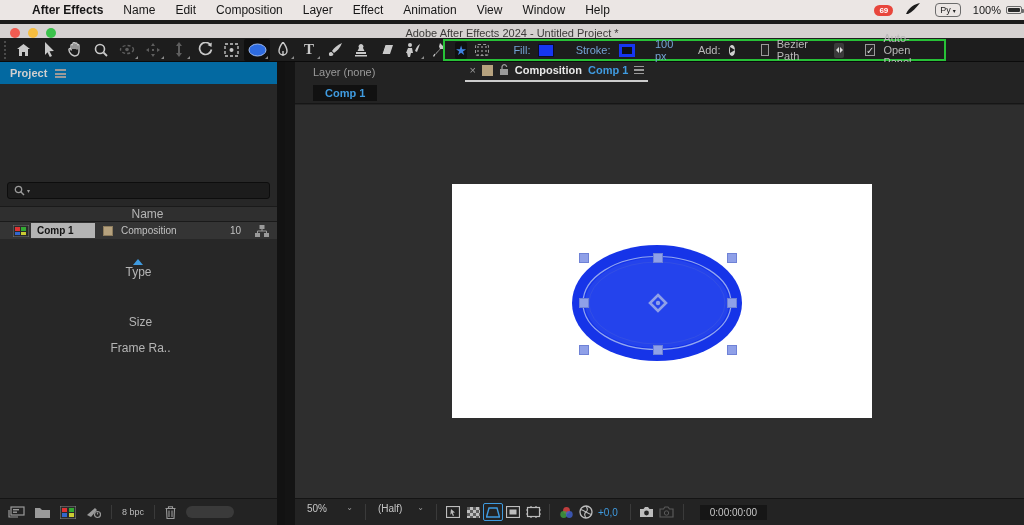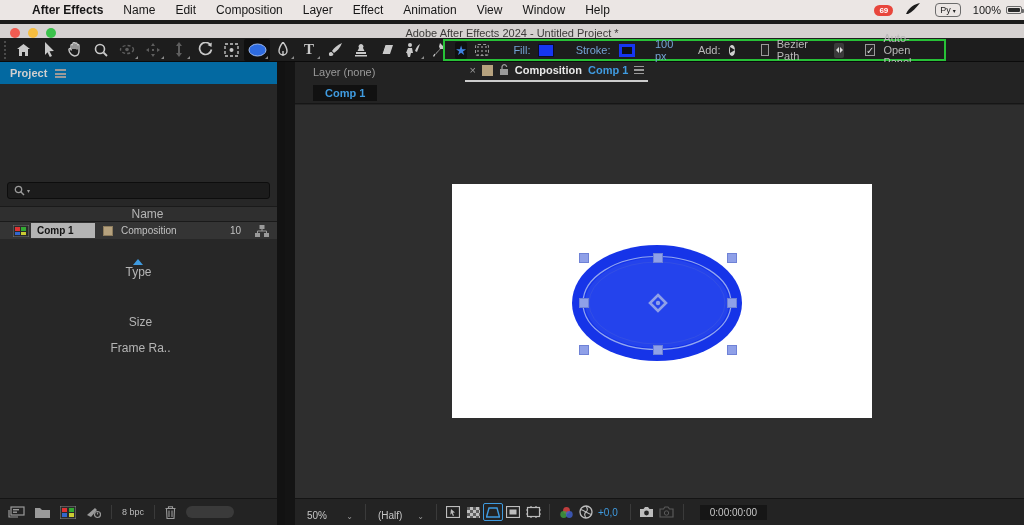--- a/index.html
+++ b/index.html
@@ -108,21 +108,21 @@
   .minilabel { width:11px; height:11px; background:#b6a27e; }
   .hamb2 { width:10px; height:8px; border-top:1.5px solid #9a9a9a; border-bottom:1.5px solid #9a9a9a; position:relative; }
   .hamb2:after{ content:""; position:absolute; left:0; right:0; top:2px; height:1.5px; background:#9a9a9a; }
   .subtab-row { height:22px; display:flex; align-items:center; border-bottom:1px solid #161616; }
   .subtab { margin-left:18px; background:#111111; color:#3f9be0; font-size:11px; font-weight:bold;
     padding:2px 12px; }
   .viewer { position:absolute; left:0; top:43px; width:739px; height:393px; background:#2e2e2e; }
   .canvas { position:absolute; left:157px; top:79px; width:420px; height:234px; background:#ffffff; }
   .comp-footer { position:absolute; left:0; bottom:0; width:739px; height:27px; background:#232323;
     border-top:1px solid #141414; display:flex; align-items:center; font-size:10px; color:#c6c6c6; }
-  .dd { display:flex; align-items:flex-end; justify-content:space-between; padding:0 6px; height:18px; min-width:58px; }
+  .dd { display:flex; align-items:flex-start; justify-content:space-between; padding:0 6px; height:18px; min-width:58px; }
   .dd .car { font-size:8px; color:#9a9a9a; margin-left:10px; }
   .fsep { width:1px; height:16px; background:#3a3a3a; margin:0 6px; }
   .ficon { width:20px; height:18px; display:flex; align-items:center; justify-content:center; }
   .ficon.active { border:1px solid #3f9be0; border-radius:2px; }
   .exposure { color:#3f9be0; margin-left:2px; }
   .timecode { background:#161616; padding:2px 10px; margin-left:10px; color:#c6c6c6; }
   .checker { width:13px; height:11px;
     background:conic-gradient(#bdbdbd 0 25%, #5e5e5e 0 50%, #bdbdbd 0 75%, #5e5e5e 0); background-size:6px 6px; }
 </style>
 </head>

